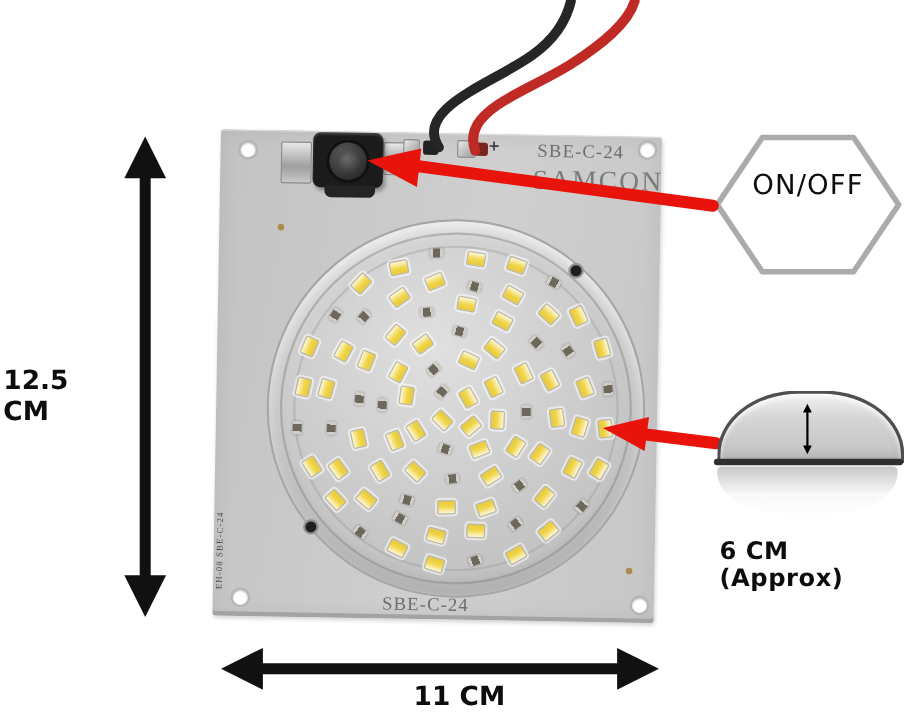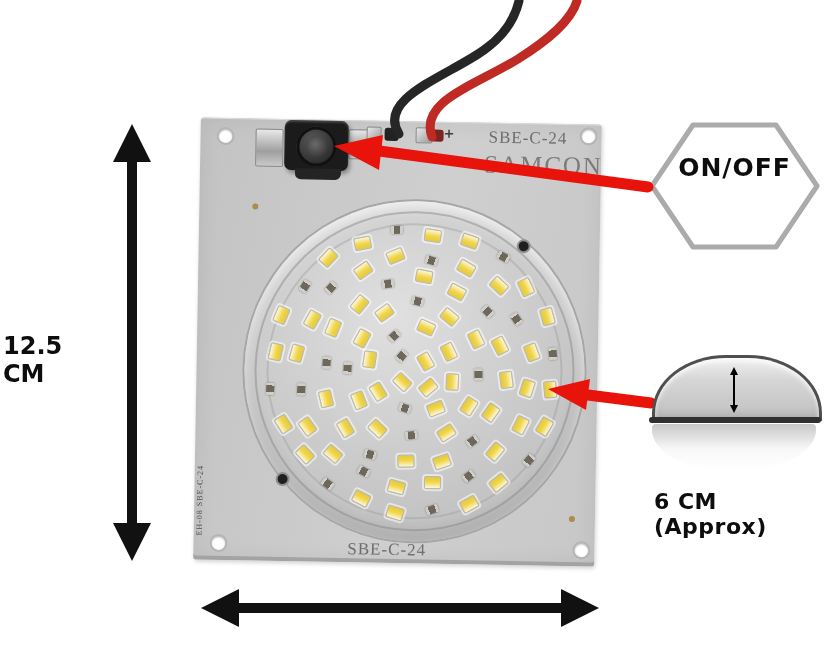--- a/index.html
+++ b/index.html
@@ -54,21 +54,21 @@
   .wire-black{stroke:var(--wireBlack,#262626);}
   .wire-red{stroke:var(--wireRed,#bf2b24);}
   .wire{fill:none;stroke-width:9;stroke-linecap:round;}
   .dim line{stroke:var(--ink,#111);stroke-width:10;}
   .dim polygon{fill:var(--ink,#111);}
   .red-arrow line{stroke:var(--arrowRed,#e8130a);stroke-width:11;stroke-linecap:round;}
   .red-arrow polygon{fill:var(--arrowRed,#e8130a);}
   .hex{fill:#ffffff;stroke:var(--calloutBorder,#ababab);stroke-width:5;stroke-linejoin:round;}
   
   .callout-text{position:absolute;left:652px;top:152px;width:165px;text-align:center;
-                font-size:25px;font-weight:700;line-height:32px;color:#0d0d0d;letter-spacing:1px;}
+                font-size:25px;font-weight:400;line-height:32px;color:#0d0d0d;letter-spacing:1px;}
   .glass-text{position:absolute;left:654px;font-size:22px;font-weight:700;color:#0d0d0d;letter-spacing:0.5px;}
   .gt1{top:454px;} .gt2{top:489px;}
   .dim-label{position:absolute;font-size:24px;font-weight:700;color:#0d0d0d;letter-spacing:0px;}
   .height-label{left:3px;top:332px;width:92px;}
   .width-label{left:376px;top:619px;width:130px;}
   
   .dome{position:absolute;left:652px;top:355px;width:164px;height:63px;
         border:3px solid #4f4f4f;border-bottom:none;
         border-radius:74px 74px 0 0 / 58px 58px 0 0;
         background:linear-gradient(180deg,#f0f0f0 0%,#d6d6d6 35%,#bfbfbf 100%);
@@ -242,13 +242,14 @@
   <div class="dome-reflection"></div>
   <svg class="dome-arrow" width="16" height="50" viewBox="0 0 16 50">
     <line x1="8" y1="7" x2="8" y2="43"></line>
     <polygon points="8,2 4,10 12,10"></polygon>
     <polygon points="8,48 4,40 12,40"></polygon>
   </svg>
 
   <div class="glass-text gt2">6 CM (Approx)</div>
 
   <div class="dim-label height-label">12.5 CM</div>
+  <div class="dim-label width-label">11 CM</div>
 </div>
 
 </body></html>

